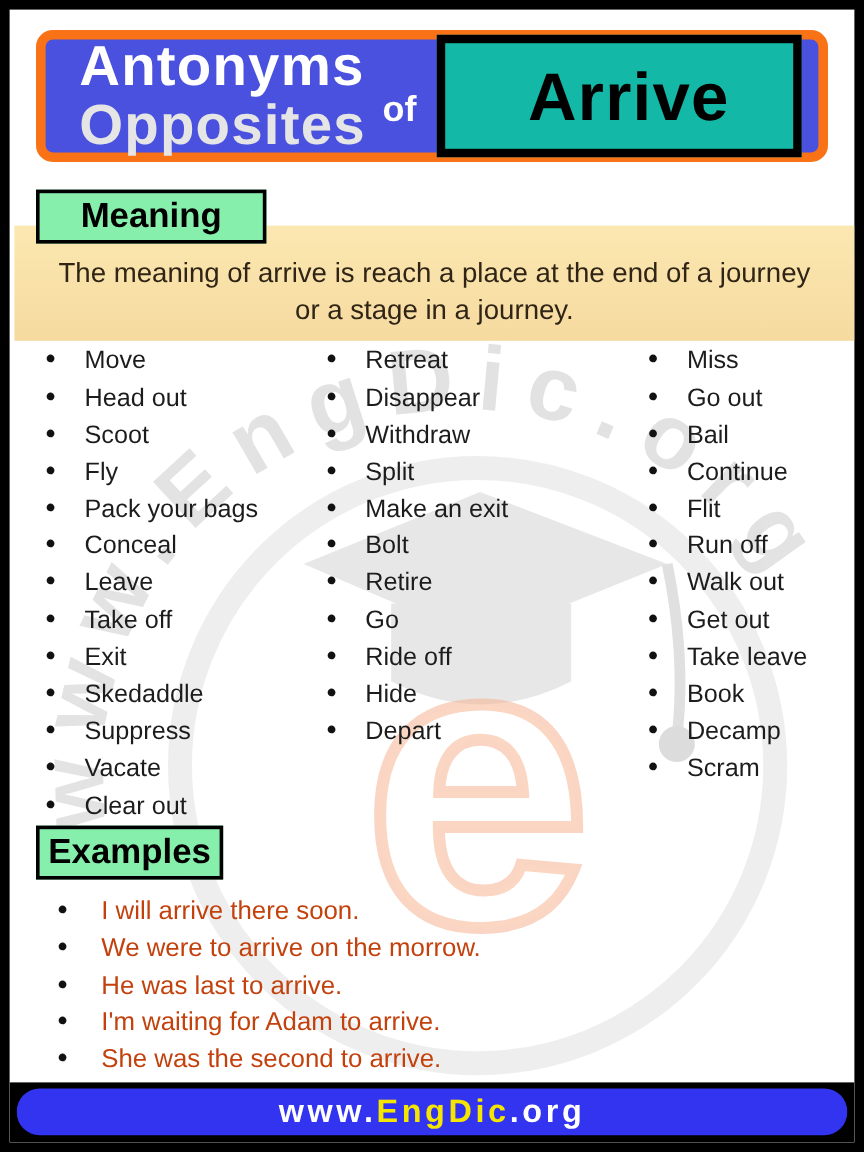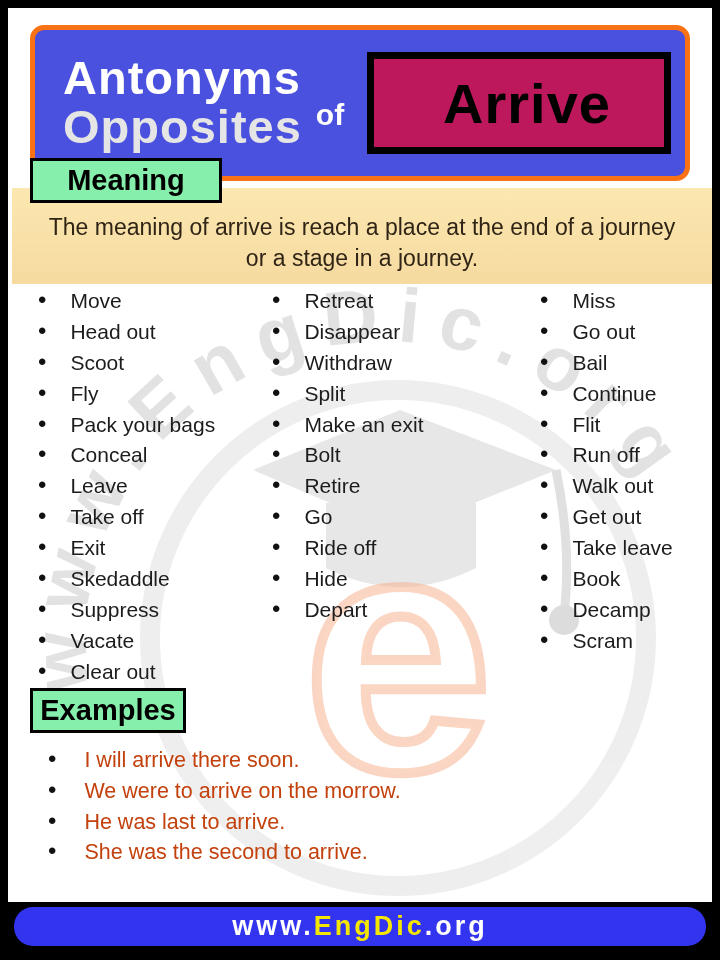--- a/index.html
+++ b/index.html
@@ -9,30 +9,30 @@
   .page { position:relative; width:720px; height:960px; background:#000; overflow:hidden; }
   .inner { position:absolute; inset:8px; background:#fff; overflow:hidden; }
 
   
   .watermark { position:absolute; inset:0; z-index:0; pointer-events:none; }
 
   .content { position:absolute; inset:0; z-index:1; }
 
   
   .header-box {
-    position:absolute; left:22px; top:17px; width:660px; height:156px;
-    background:var(--hdr-bg); border:5px solid #f97316; border-radius:14px;
+    position:absolute; left:22px; top:17px; width:660px; height:110px;
+    background:var(--hdr-bg); border:8px solid #f97316; border-radius:14px;
     display:flex; align-items:center; padding:0 14px 0 28px;
   }
   .hdr-titles { display:flex; flex-direction:column; line-height:1.04; }
   .hdr-line1 { color:#fff; font-size:47px; font-weight:800; letter-spacing:1px; }
   .hdr-line2 { color:#e5e5e5; font-size:47px; font-weight:800; letter-spacing:1px; }
   .hdr-of { color:#fff; font-size:30px; font-weight:700; margin:38px 10px 14px 14px; }
   .hdr-wordbox {
-    margin-left:auto; width:304px; height:102px; background:#be185d; border:7px solid #000;
+    margin-left:auto; width:304px; height:102px; background:#14b8a6; border:7px solid #000;
     display:flex; align-items:center; justify-content:center;padding-left:16px;
   }
   .hdr-word { color:#000; font-size:56px; font-weight:800; letter-spacing:1px; }
 
   
   .sec-label {
     position:absolute; height:45px; background:#86efac; border:3px solid #000;
     display:flex; align-items:center; justify-content:center;
     font-size:29px; font-weight:700; color:#000; z-index:2;
   }
@@ -167,20 +167,21 @@
           <li>Decamp</li>
           <li>Scram</li>
         </ul>
 
       <div class="sec-label label-examples">Examples</div>
       <ul class="examples-list">
 
       <li>I will arrive there soon.</li>
           <li>We were to arrive on the morrow.</li>
           <li>He was last to arrive.</li>
+          <li>I'm waiting for Adam to arrive.</li>
           <li>She was the second to arrive.</li>
         </ul>
 
       <div class="footer-strip">
         <div class="footer-bar" style="--ftr-bg:#3334f0;">
           <span>www.</span>
             <span class="brand">EngDic</span>
             <span>.org</span>
         </div>
       </div>

